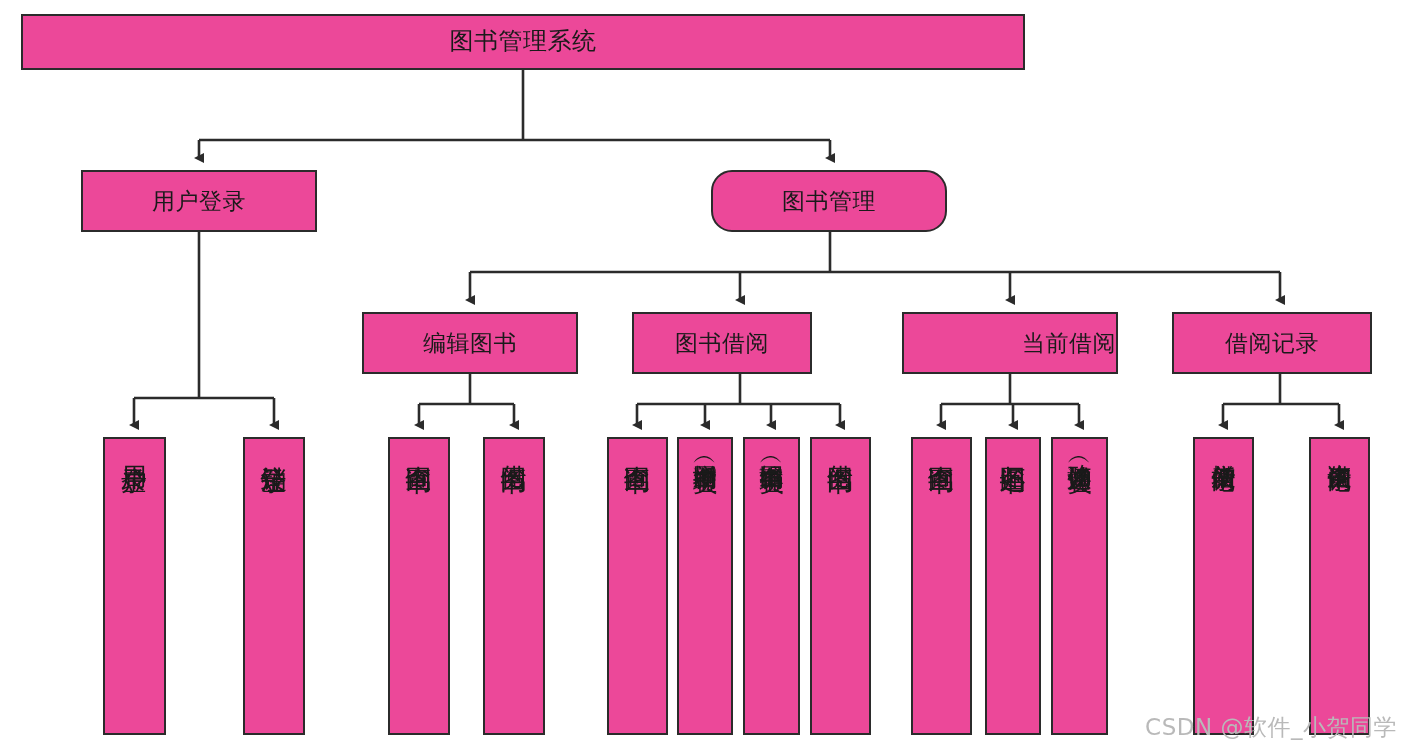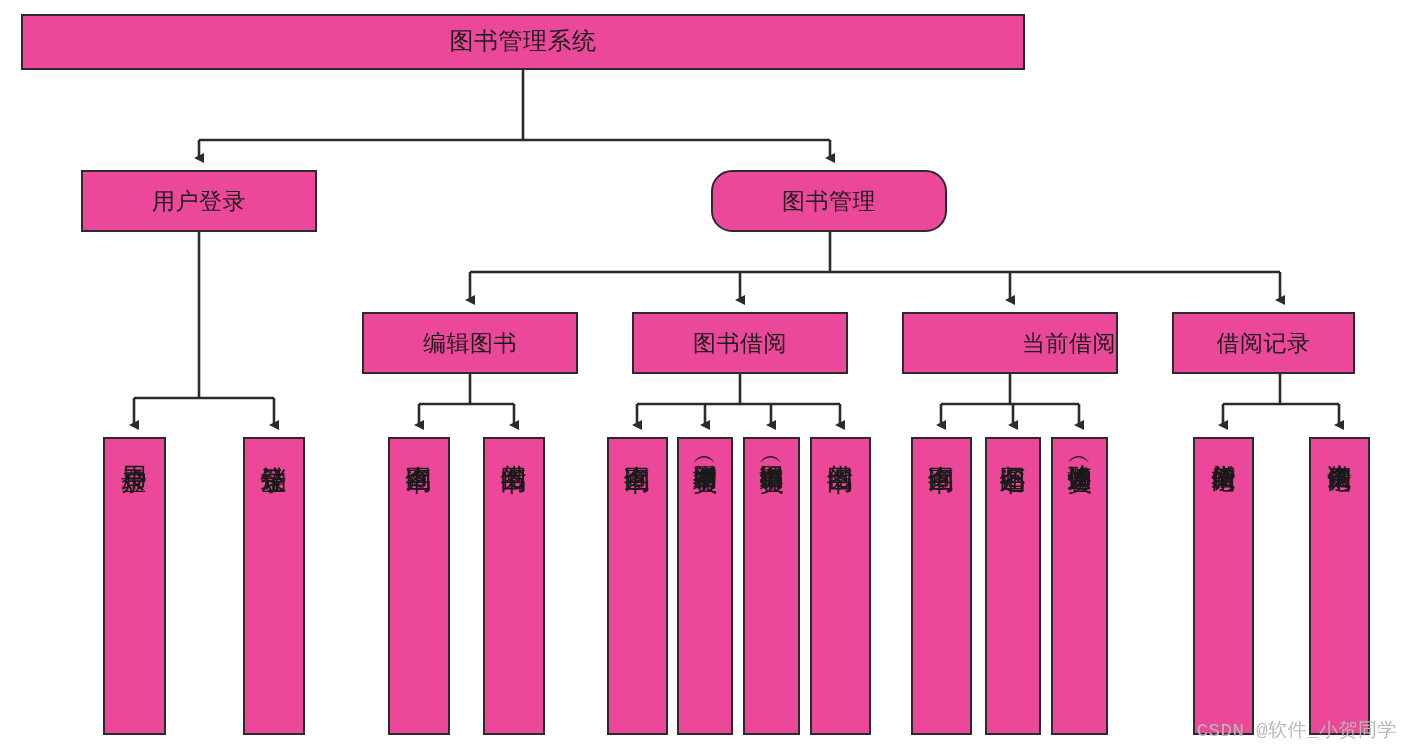--- a/index.html
+++ b/index.html
@@ -65,25 +65,24 @@
     letter-spacing: 1px;
     white-space: normal;
   }
   .node.v.small .node-label {
     font-size: 24px;
   }
   #watermark {
     position: absolute;
     right: 8px;
     bottom: 4px;
-    font-size: 19px;
+    font-size: 23px;
     color: #b9b9b9;
     white-space: nowrap;
     letter-spacing: 0.5px;
-    font-family: Liberation Mono, monospace;
   }
 </style>
 </head>
 <body>
 
 <div id="diagram-root">
 
   <svg class="connectors" viewBox="0 0 1405 747" xmlns="http://www.w3.org/2000/svg">
     <defs>
       <marker id="arrow" markerWidth="10" markerHeight="10" refX="5" refY="5" orient="auto" markerUnits="userSpaceOnUse">
@@ -141,27 +140,27 @@
   <div class="node h" style="left:81px; top:170px; width:236px; height:62px;">
     <span class="node-label">用户登录</span>
   </div>
   <div class="node h" style="left:711px; top:170px; width:236px; height:62px;border-radius:21px;">
     <span class="node-label">图书管理</span>
   </div>
 
   <div class="node h" style="left:362px; top:312px; width:216px; height:62px;">
     <span class="node-label">编辑图书</span>
   </div>
-  <div class="node h" style="left:632px; top:312px; width:216px; height:62px;align-items:center;">
+  <div class="node h" style="left:632px; top:312px; width:180px; height:62px;align-items:center;">
     <span class="node-label">图书借阅</span>
   </div>
   <div class="node h" style="left:902px; top:312px; width:216px; height:62px;justify-content:flex-end;">
     <span class="node-label">当前借阅</span>
   </div>
-  <div class="node h" style="left:1172px; top:312px; width:183px; height:62px;">
+  <div class="node h" style="left:1172px; top:312px; width:200px; height:62px;">
     <span class="node-label">借阅记录</span>
   </div>
 
   <div class="node v" style="left:103px; top:437px; width:63px; height:298px;">
     <span class="node-label">用户登录</span>
   </div>
   <div class="node v" style="left:243px; top:437px; width:62px; height:298px;">
     <span class="node-label">注销登录</span>
   </div>
 

